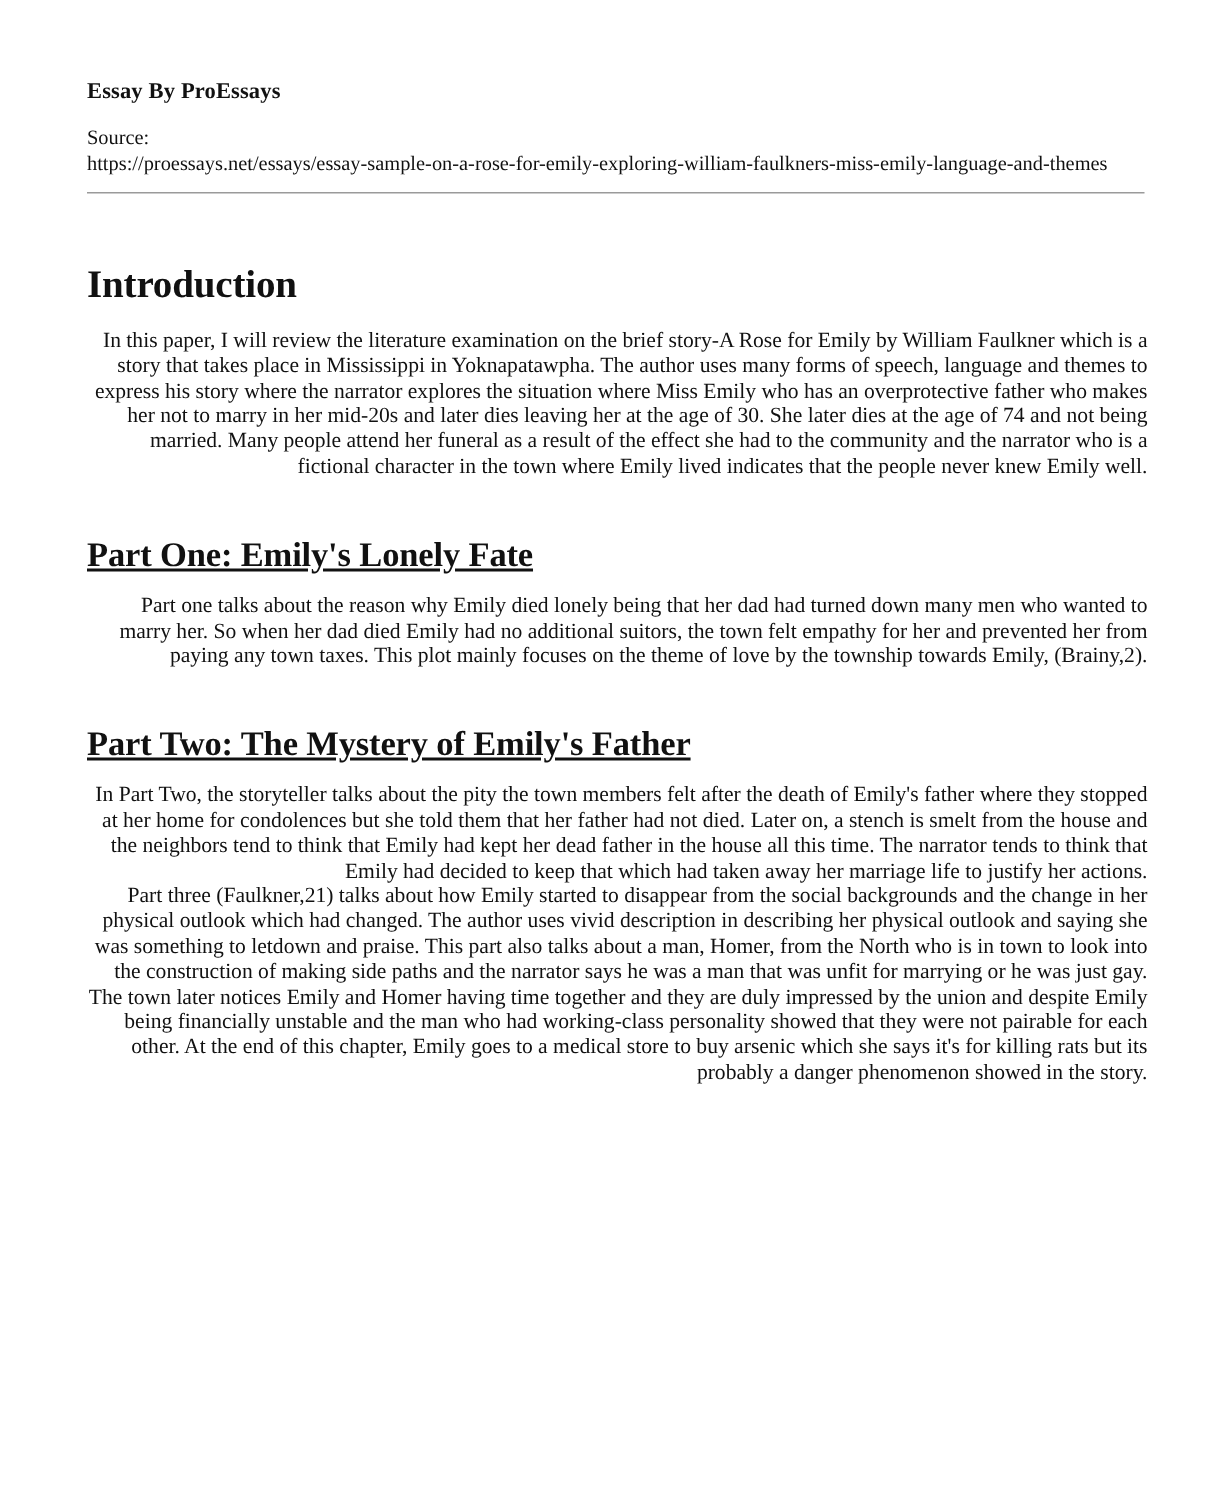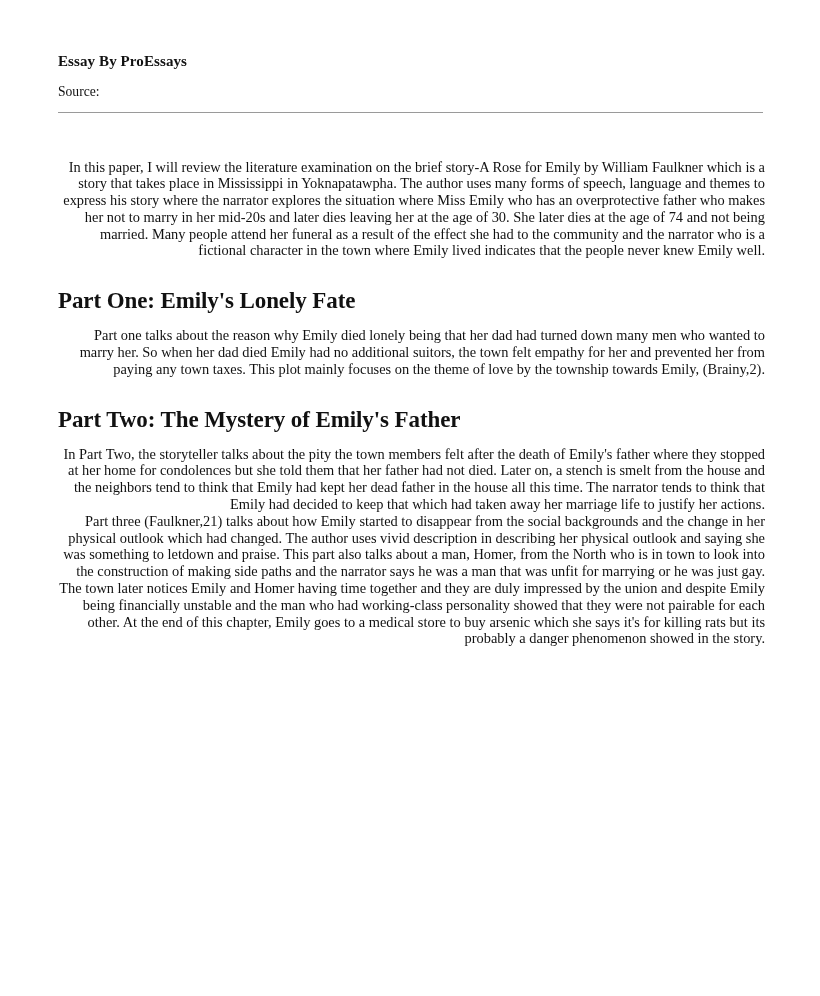--- a/index.html
+++ b/index.html
@@ -72,49 +72,52 @@
     font-size: 26px;
     line-height: 30px;
     font-weight: bold;
     margin: 0 0 14px 0;
     letter-spacing: -0.1px;
   }
   h2.section-title {
     font-size: 23px;
     line-height: 27px;
     font-weight: bold;
-    margin: 28px 0 13px 0;
+    margin: 36px 0 13px 0;
     letter-spacing: -0.1px;
+    text-decoration: underline;
   }
   p.body-text {
     font-size: 14.4px;
     line-height: 16.8px;
     margin: 0;
     max-width: 712px;
     text-align: right;
   }
   .section + .section { margin-top: 0; }
 </style>
 </head>
 <body>
 
 <div class="page">
 
   <div class="masthead">Essay By ProEssays</div>
 
   <div class="source-block">
     <span class="source-label">Source:</span>
+    <span class="source-url">https://proessays.net/essays/essay-sample-on-a-rose-for-emily-exploring-william-faulkners-miss-emily-language-and-themes</span>
   </div>
 
   <hr class="divider">
 
 
   <div class="content">
 
     <div class="section">
+      <h1 class="section-title">Introduction</h1>
       <p class="body-text">In this paper, I will review the literature examination on the brief story-A Rose for Emily by William Faulkner which is a story that takes place in Mississippi in Yoknapatawpha. The author uses many forms of speech, language and themes to express his story where the narrator explores the situation where Miss Emily who has an overprotective father who makes her not to marry in her mid-20s and later dies leaving her at the age of 30. She later dies at the age of 74 and not being married. Many people attend her funeral as a result of the effect she had to the community and the narrator who is a fictional character in the town where Emily lived indicates that the people never knew Emily well.</p>
     </div>
 
     <div class="section">
       <h2 class="section-title">Part One: Emily's Lonely Fate</h2>
       <p class="body-text">Part one talks about the reason why Emily died lonely being that her dad had turned down many men who wanted to marry her. So when her dad died Emily had no additional suitors, the town felt empathy for her and prevented her from paying any town taxes. This plot mainly focuses on the theme of love by the township towards Emily, (Brainy,2).</p>
     </div>
 
     <div class="section">
       <h2 class="section-title">Part Two: The Mystery of Emily's Father</h2>

